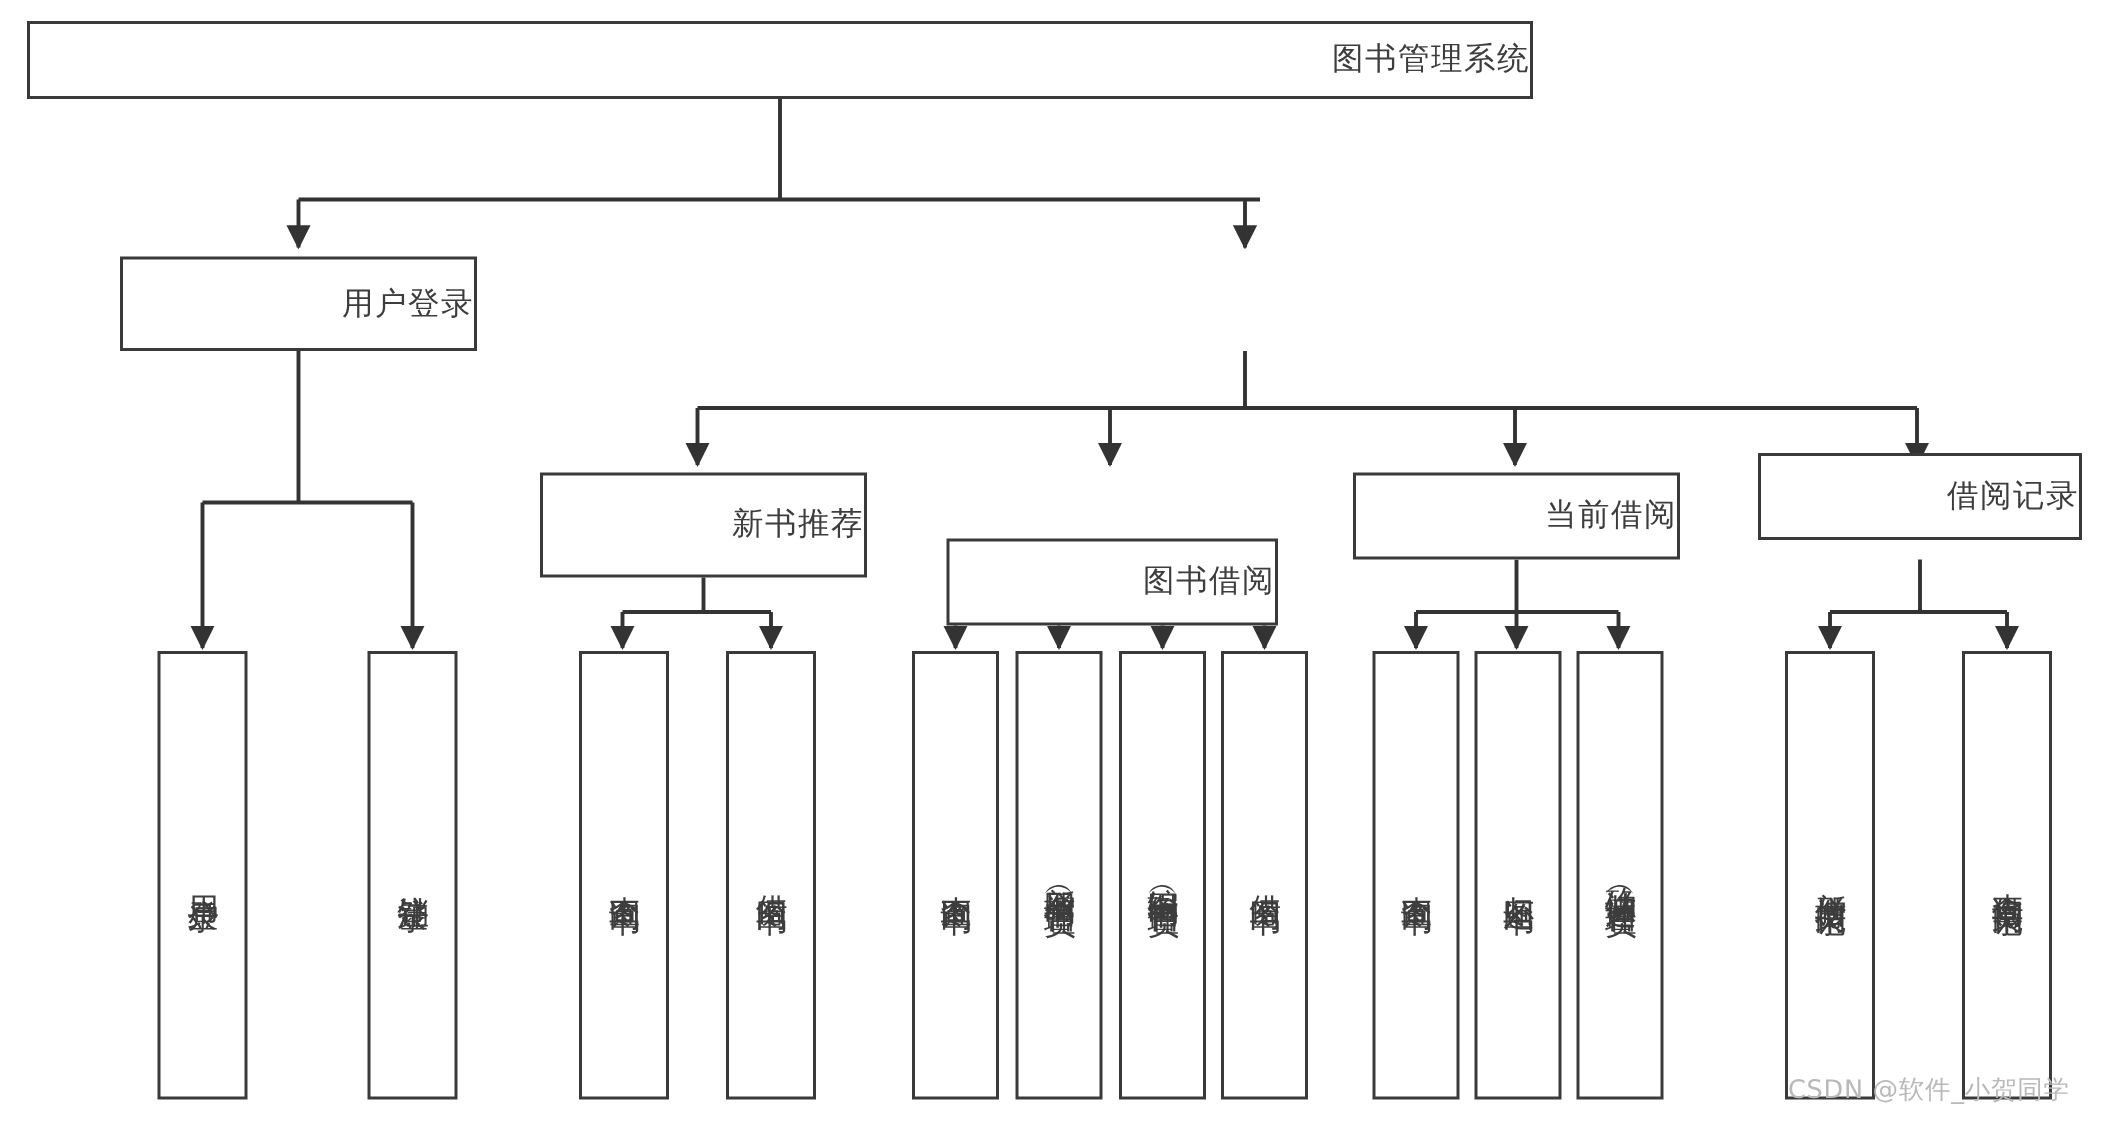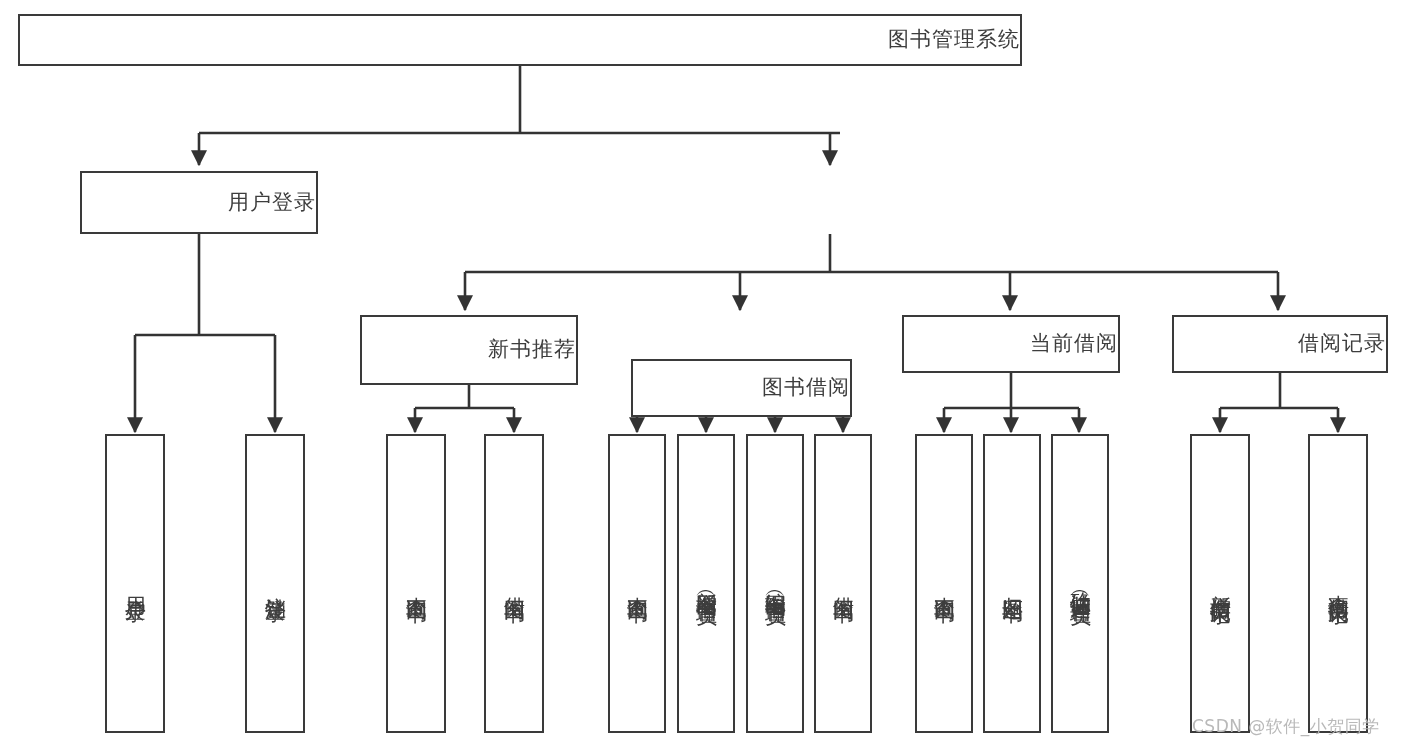--- a/index.html
+++ b/index.html
@@ -130,21 +130,21 @@
 
   <div class="node h" style="left:360px; top:315px; width:218px; height:70px;">
     <span class="label">新书推荐</span>
   </div>
   <div class="node h" style="left:631px; top:315px; width:221px; height:58px;margin-top:44px;">
     <span class="label">图书借阅</span>
   </div>
   <div class="node h" style="left:902px; top:315px; width:218px; height:58px;">
     <span class="label">当前借阅</span>
   </div>
-  <div class="node h" style="left:1172px; top:315px; width:216px; height:58px;padding-left:16px;">
+  <div class="node h" style="left:1172px; top:302px; width:216px; height:58px;padding-left:16px;">
     <span class="label">借阅记录</span>
   </div>
 
   <div class="node v" style="left:105px; top:434px; width:60px; height:299px;">
     <span class="label">用户登录</span>
   </div>
   <div class="node v" style="left:245px; top:434px; width:60px; height:299px;">
     <span class="label">注销登录</span>
   </div>
 

